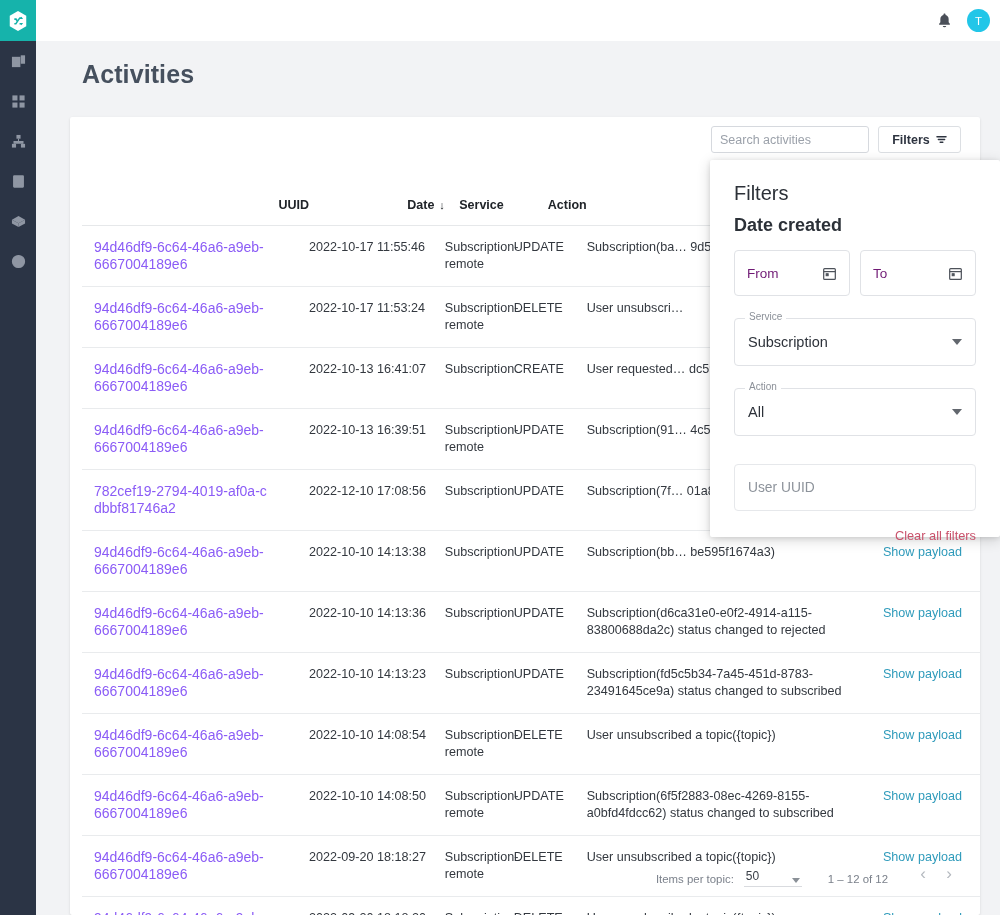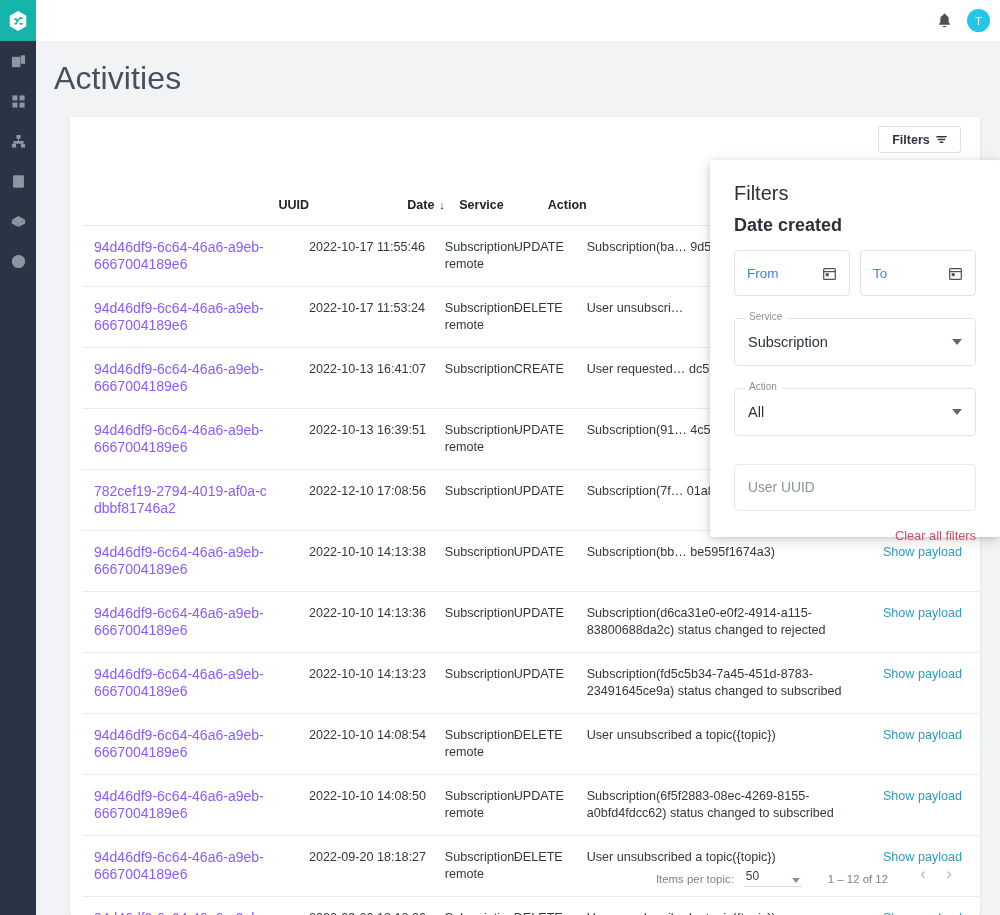--- a/index.html
+++ b/index.html
@@ -47,22 +47,22 @@
     width: 23px; height: 23px; border-radius: 50%;
     background: #22c6e8;
     color: #fff; font-size: 11.5px;
     display: flex; align-items: center; justify-content: center;
     margin-right: 10px; cursor: pointer;
     font-family: "Liberation Sans", sans-serif;
   }
 
   
   #page-title {
-    position: absolute; left: 54px; top: 60px;
-    font-size: 32px; color: #46505e; font-weight: 400;
+    position: absolute; left: 82px; top: 60px;
+    font-size: 25px; color: #46505e; font-weight: 700;
     letter-spacing: .1px;
   }
 
   #card {
     position: absolute; left: 70px; top: 117px;
     width: 910px; height: 798px;
     background: #fff;
     box-shadow: 0 1px 3px rgba(0,0,0,.10), 0 1px 1px rgba(0,0,0,.05);
     border-radius: 2px;
     overflow: hidden;
@@ -169,21 +169,21 @@
   #fp-title { font-size: 20px; color: #2c3138; font-weight: 400; }
   #fp-subtitle { font-size: 18px; font-weight: bold; color: #2c3138; margin-top: 10px; }
 
   .date-row { display: flex; gap: 10px; margin-top: 14px; }
   .date-field {
     flex: 1; height: 46px;
     border: 1px solid #e0e2e6; border-radius: 4px;
     display: flex; align-items: center; justify-content: space-between;
     padding: 0 12px; cursor: pointer;
   }
-  .date-field .ph { font-size: 13.5px; color: #3b82f6; }
+  .date-field .ph { font-size: 13.5px; color: #701a75; }
   .cal-icon { width: 15px; height: 15px; }
   .cal-icon rect, .cal-icon line { stroke: #4d525a; }
 
   .ff-group { position: relative; margin-top: 22px; }
   .ff-box {
     height: 48px; border: 1px solid #e0e2e6; border-radius: 4px;
     display: flex; align-items: center; justify-content: space-between;
     padding: 0 13px; cursor: pointer; background: #fff;
   }
   .ff-value { font-size: 14.5px; color: #2d323a; }
@@ -282,20 +282,21 @@
     </svg>
   </div>
   <div id="avatar">T</div>
 </div>
 
 <div id="page-title">Activities</div>
 
 <div id="card">
 
   <div id="toolbar">
+    <input id="search-input" type="text" placeholder="Search activities" style="">
     <div id="filters-button">
       <span>Filters</span>
       <svg viewBox="0 0 12 12">
         <path d="M1 3h10M2.5 6h7M4.5 9h3" fill="none" stroke-linecap="round"></path>
       </svg>
     </div>
   </div>
 
   <table id="activities">
     <thead>

